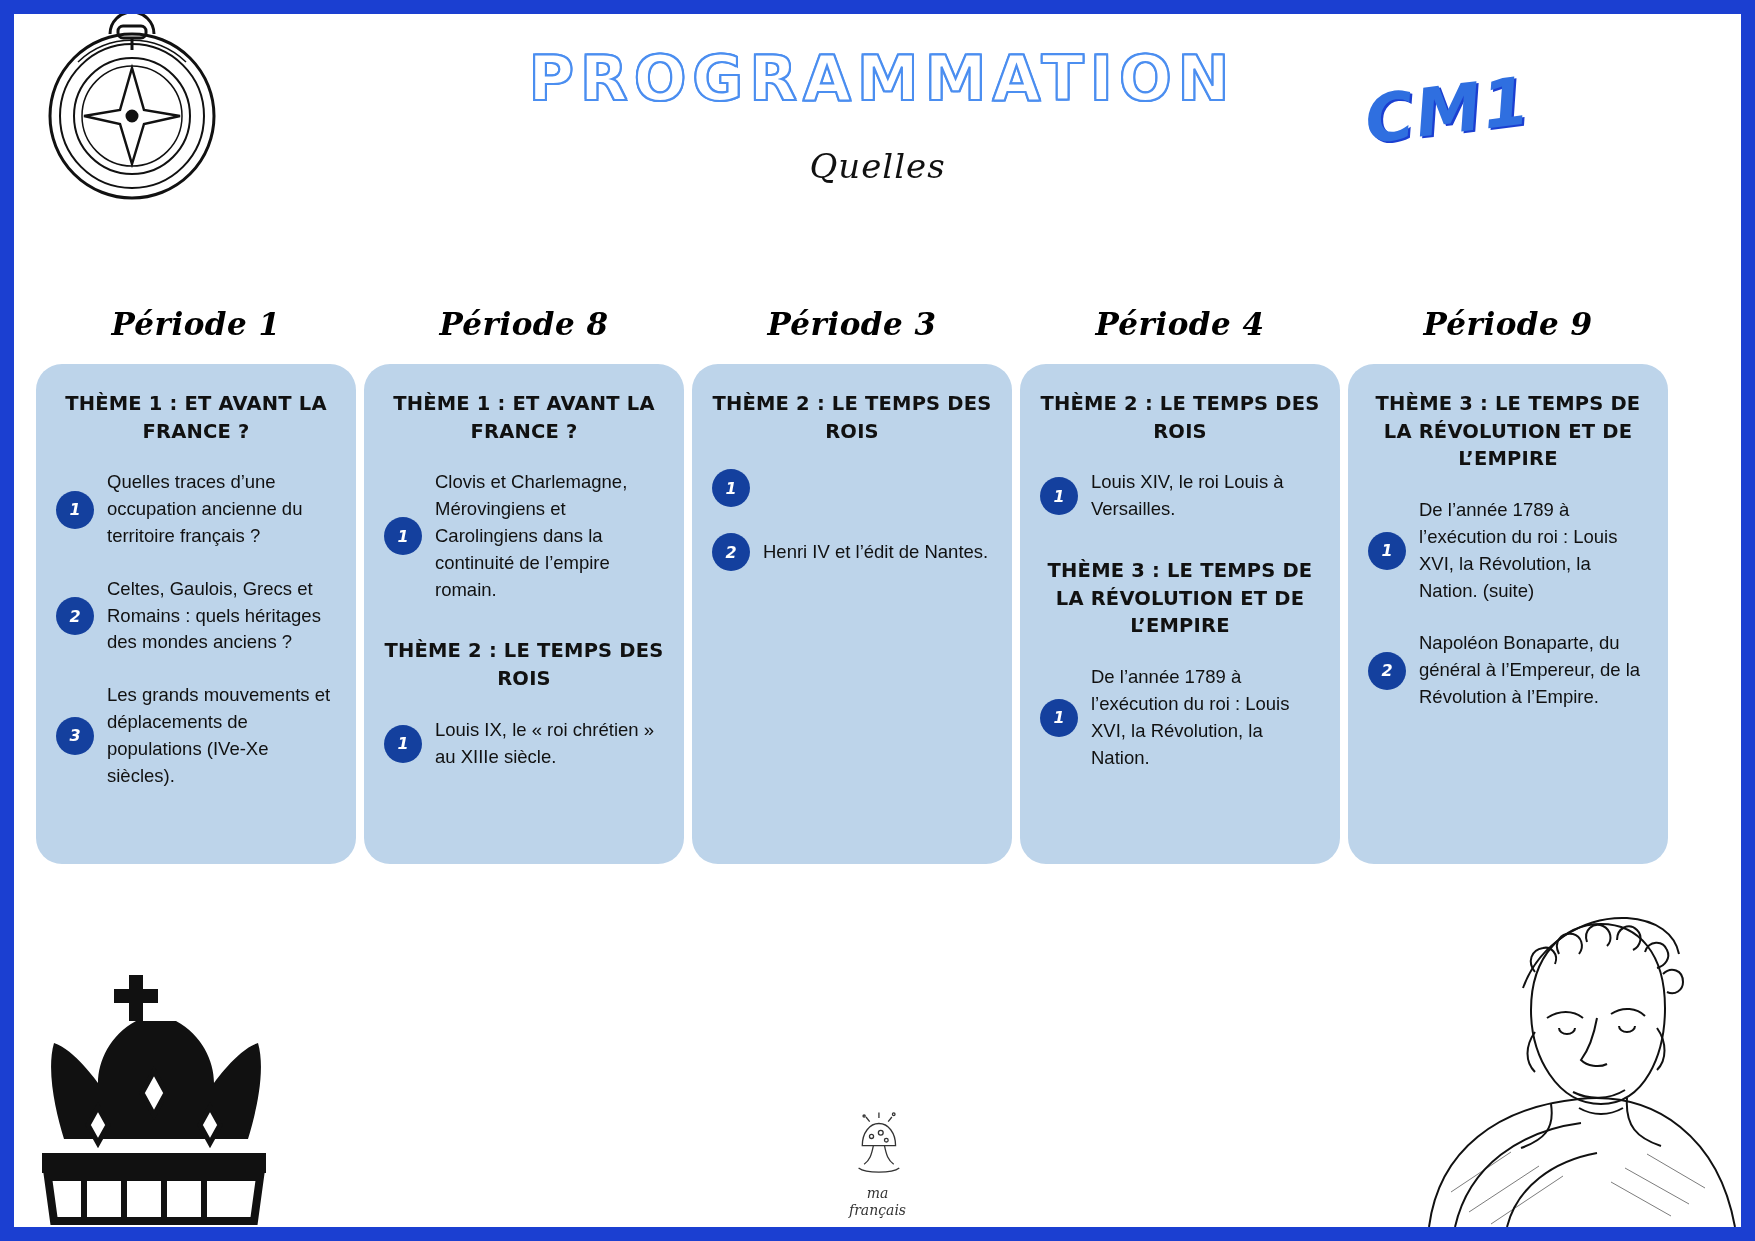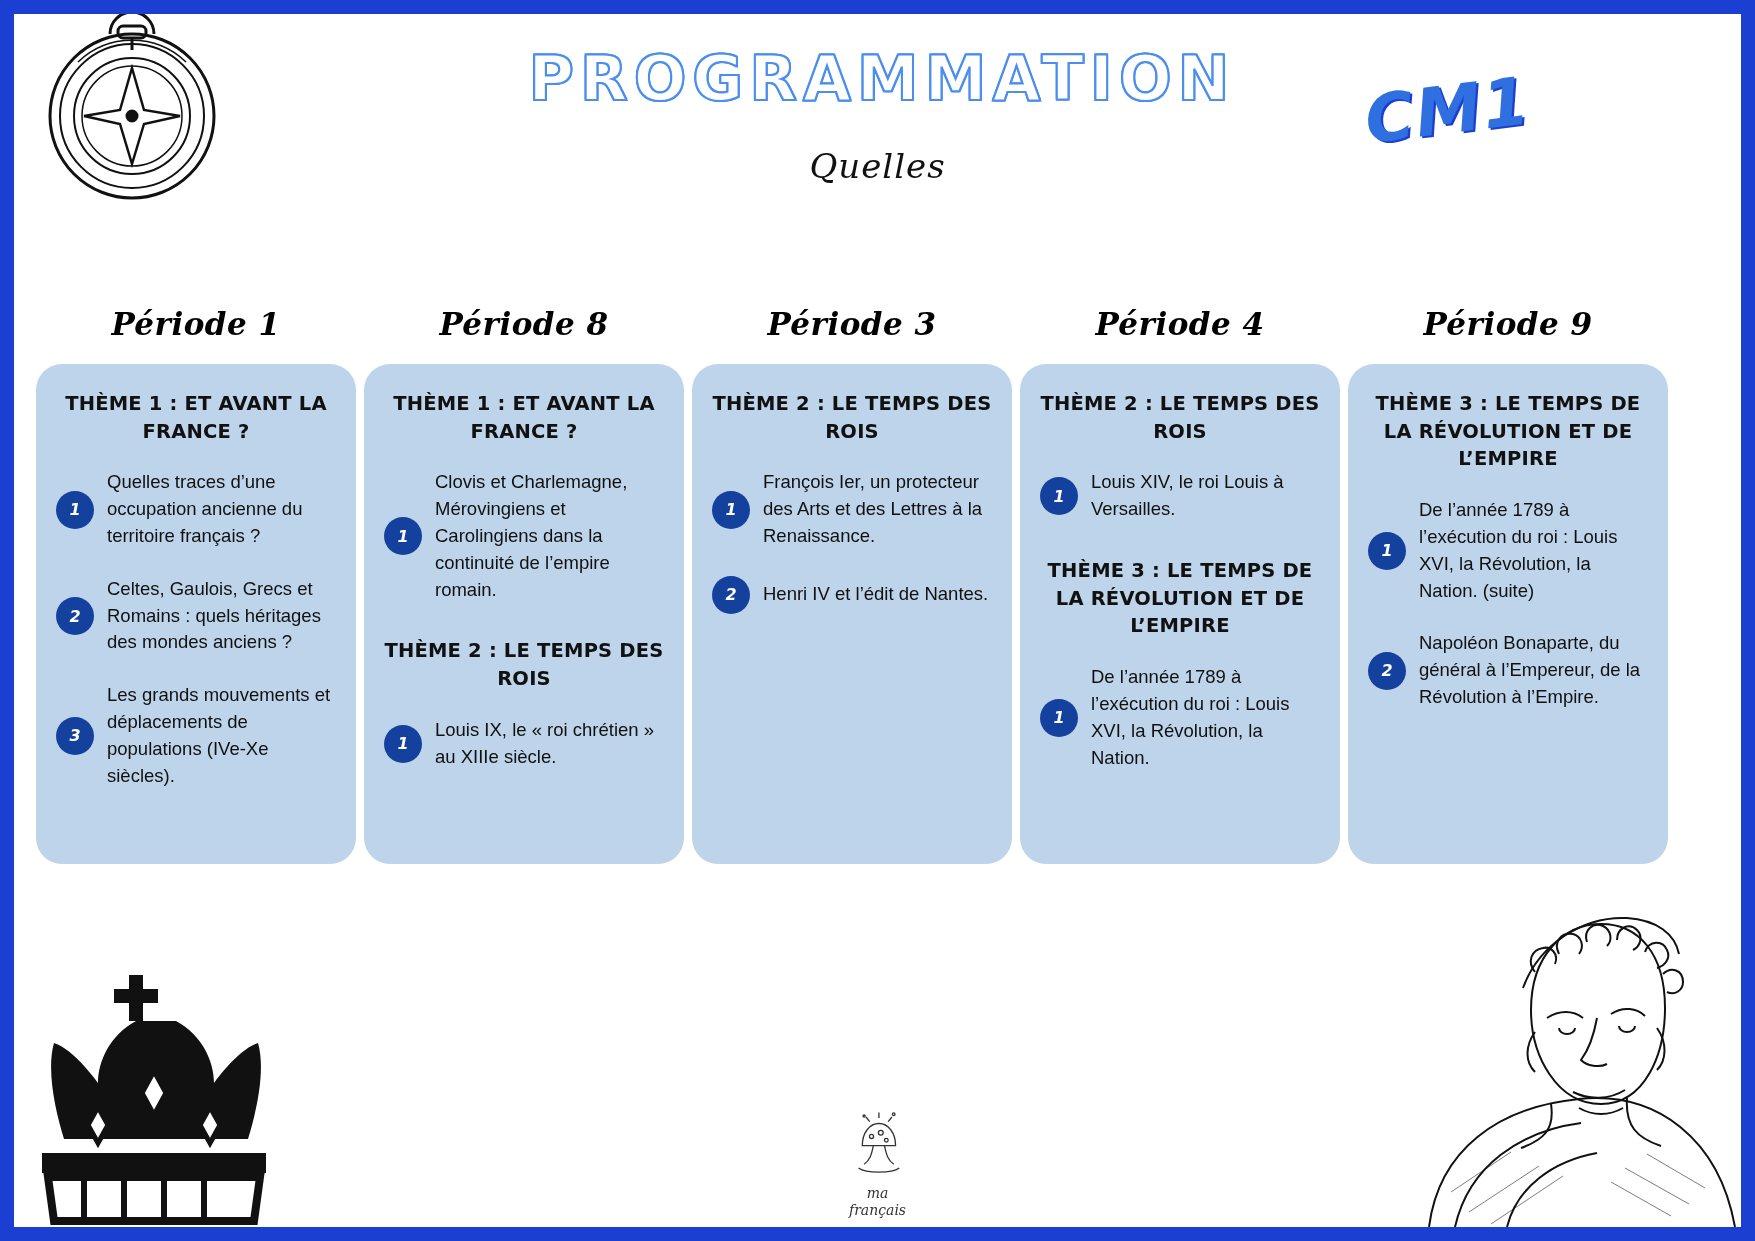--- a/index.html
+++ b/index.html
@@ -232,21 +232,20 @@
       </div>
     </div>
 
     <div class="column">
       <div class="period-label">Période 3</div>
       <div class="card">
         <div class="theme">THÈME 2 : LE TEMPS DES ROIS</div>
         <div class="items">
           <div class="item">
             <span class="bullet">1</span>
-            <span class="item-text">François Ier, un protecteur des Arts et des Lettres à la Renaissance.</span>
           </div>
           <div class="item">
             <span class="bullet">2</span>
             <span class="item-text">Henri IV et l’édit de Nantes.</span>
           </div>
         </div>
       </div>
     </div>
 
     <div class="column">

